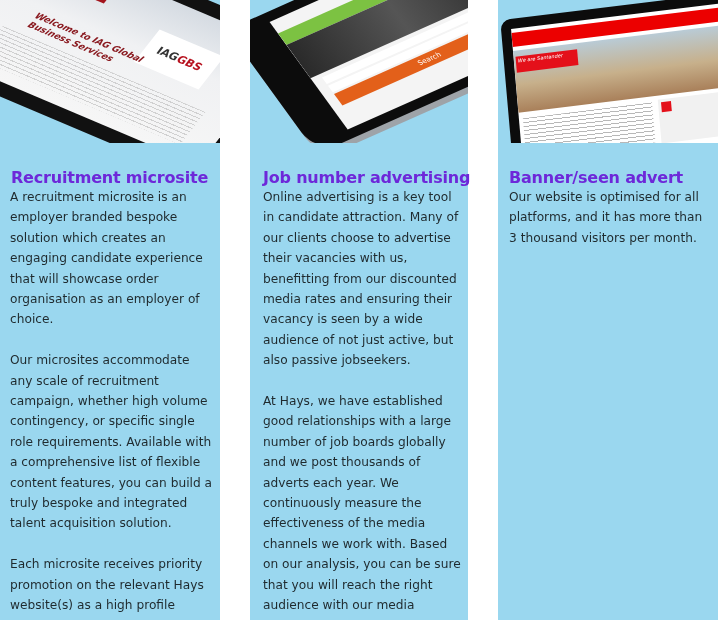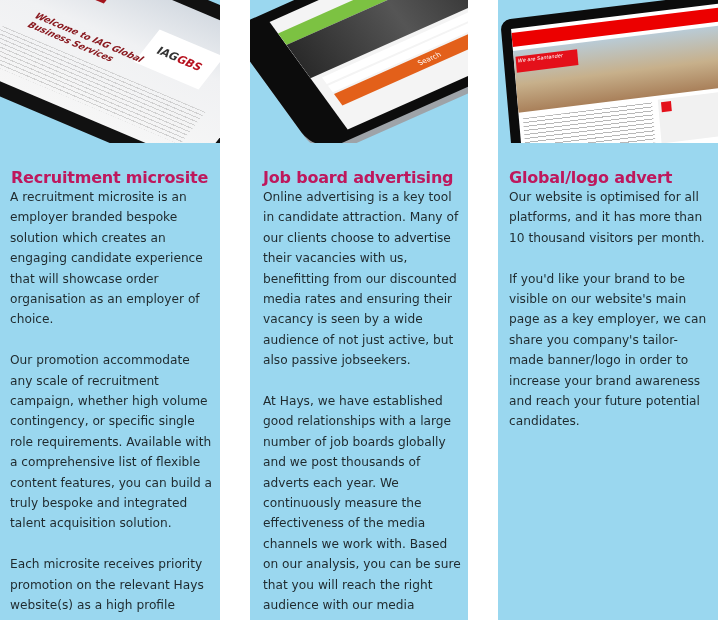--- a/index.html
+++ b/index.html
@@ -2,21 +2,21 @@
 <html><head>
 <meta charset="utf-8">
 <style>
   html, body { margin:0; padding:0; background:#ffffff; }
   body { width:720px; height:620px; position:relative; overflow:hidden; font-family:"DejaVu Sans", sans-serif; }
   .col { position:absolute; top:0; height:620px; background:#9ad7ef; }
   .col1 { left:0; width:220px; }
   .col2 { left:250px; width:218px; }
   .col3 { left:498px; width:220px; }
   .img { position:absolute; left:0; top:0; width:100%; height:143px; overflow:hidden; }
-  .heading { position:absolute; left:11px; top:155px; font-size:16px; font-weight:bold; color:#be185d; letter-spacing:-0.2px; white-space:nowrap; }
+  .heading { position:absolute; left:11px; top:155px; font-size:16px; font-weight:bold; color:#6d28d9; letter-spacing:-0.2px; white-space:nowrap; }
   .body { position:absolute; left:10px; top:187px; right:6px; font-size:12.2px; line-height:20.4px; color:#1f2a2e; }
   .col2 .body, .col2 .heading { left:13px; }
   .col3 .body, .col3 .heading { left:11px; }
   .body p { margin:0 0 20.4px 0; }
 
   
   .tab1 { position:absolute; left:-30px; top:-30px; width:300px; height:170px; background:#111; border-radius:18px; transform:rotate(23deg) skewX(-15deg); }
   .tab1 .scr { position:absolute; left:16px; top:14px; right:16px; bottom:14px; background:linear-gradient(180deg,#d5dbe2 0%,#f0f1f3 40%,#f6f6f6 100%); }
   .tab1 .red { position:absolute; left:70px; top:20px; width:18px; height:10px; background:#a3141c; }
   .tab1 .logo { position:absolute; left:150px; top:32px; width:70px; height:40px; background:#fff; font-size:11px; font-weight:bold; color:#333; text-align:center; line-height:40px; }
@@ -52,56 +52,55 @@
         <div class="red"></div>
         <div class="logo"><span style="color:#333">IAG</span><span>GBS</span></div>
         <div class="welcome">Welcome to IAG Global Business Services</div>
         <div class="lines"></div>
       </div>
     </div>
   </div>
   <h2 class="heading">Recruitment microsite</h2>
   <div class="body">
     <p>A recruitment microsite is an employer branded bespoke solution which creates an engaging candidate experience that will showcase order organisation as an employer of choice.</p>
-    <p>Our promotion accommodate any scale of recruitment campaign, whether high volume contingency, or specific single role requirements. Available with a comprehensive list of flexible content features, you can build a truly bespoke and integrated talent acquisition solution.</p>
+    <p>Our microsites accommodate any scale of recruitment campaign, whether high volume contingency, or specific single role requirements. Available with a comprehensive list of flexible content features, you can build a truly bespoke and integrated talent acquisition solution.</p>
     <p>Each microsite receives priority promotion on the relevant Hays website(s) as a high profile 'featured employer' for the duration of your campaign.</p>
   </div>
 </section>
 
 <section class="col col2">
   <div class="img">
     <div class="phone">
       <div class="scr">
         <div class="green"></div>
         <div class="hero"></div>
         <div class="field" style="top:72px"></div>
         <div class="field" style="top:82px"></div>
         <div class="search">Search</div>
       </div>
     </div>
   </div>
-  <h2 class="heading">Job board advertising</h2>
+  <h2 class="heading">Job number advertising</h2>
   <div class="body">
     <p>Online advertising is a key tool in candidate attraction. Many of our clients choose to advertise their vacancies with us, benefitting from our discounted media rates and ensuring their vacancy is seen by a wide audience of not just active, but also passive jobseekers.</p>
     <p>At Hays, we have established good relationships with a large number of job boards globally and we post thousands of adverts each year. We continuously measure the effectiveness of the media channels we work with. Based on our analysis, you can be sure that you will reach the right audience with our media packages.</p>
   </div>
 </section>
 
 <section class="col col3">
   <div class="img">
     <div class="lap">
       <div class="scr">
         <div class="nav"></div>
         <div class="beach"></div>
         <div class="banner">We are Santander</div>
         <div class="txt"></div>
         <div class="contact">
             <i></i>
           </div>
       </div>
     </div>
   </div>
-  <h2 class="heading">Global/logo advert</h2>
+  <h2 class="heading">Banner/seen advert</h2>
   <div class="body">
-    <p>Our website is optimised for all platforms, and it has more than 10 thousand visitors per month.</p>
-    <p>If you'd like your brand to be visible on our website's main page as a key employer, we can share you company's tailor-made banner/logo in order to increase your brand awareness and reach your future potential candidates.</p>
+    <p>Our website is optimised for all platforms, and it has more than 3 thousand visitors per month.</p>
   </div>
 </section>
 
 </body></html>

